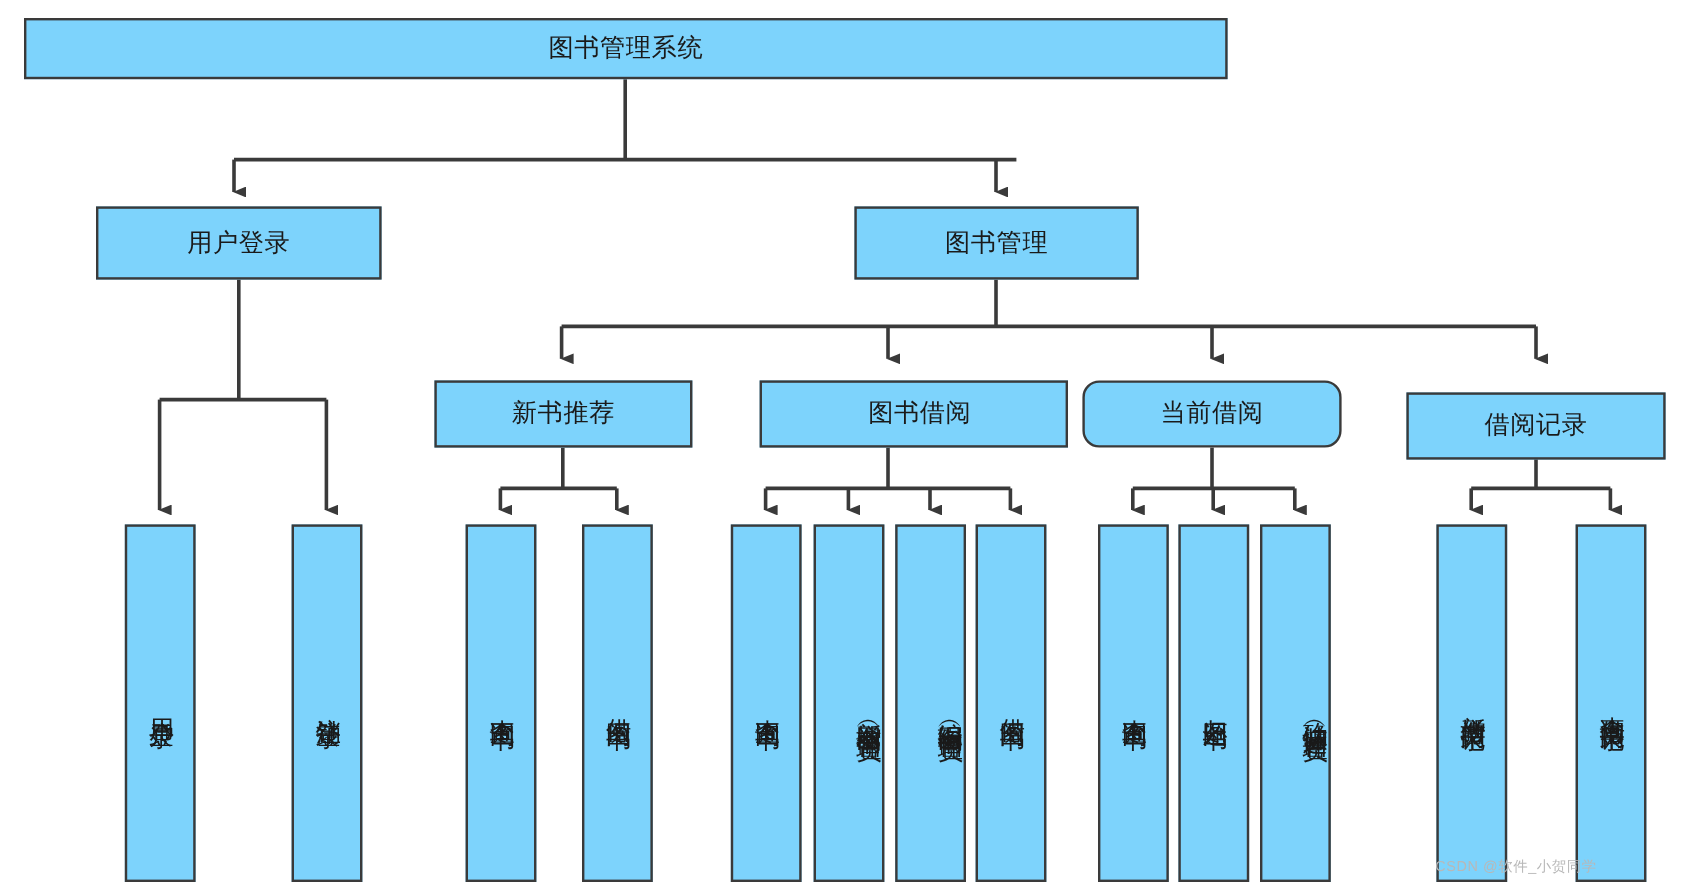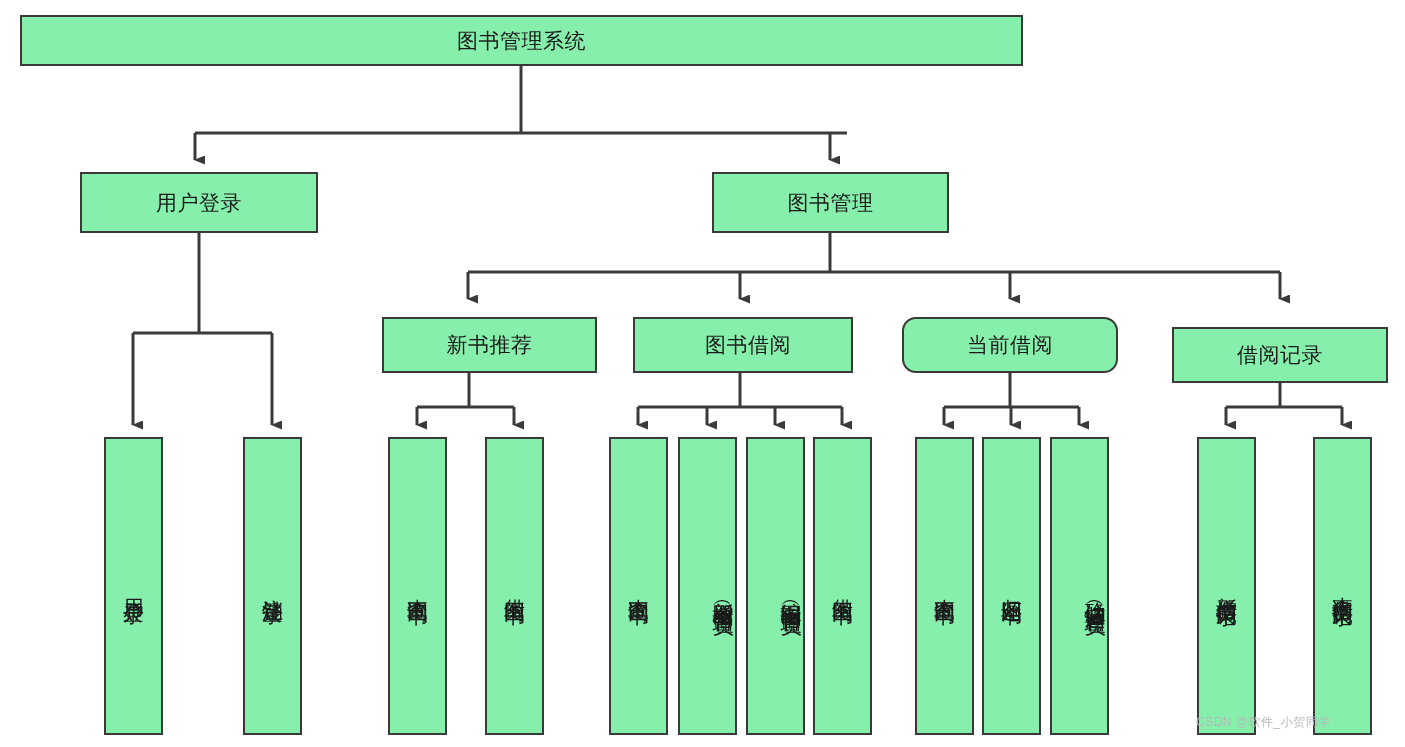--- a/index.html
+++ b/index.html
@@ -25,21 +25,21 @@
     left: 0;
     top: 0;
     width: 1405px;
     height: 747px;
     pointer-events: none;
   }
   .node {
     position: absolute;
     box-sizing: border-box;
     border: 2px solid #3a3a3a;
-    background: #86efac;
+    background: #7dd3fc;
     display: flex;
     align-items: center;
     justify-content: center;
     color: #1a1a1a;
     text-align: center;
   }
   .node-h {
     font-size: 21px;
     line-height: 1.1;
     letter-spacing: 0.5px;
@@ -132,24 +132,24 @@
     <span class="node-label">图书管理系统</span>
   </div>
 
   <div class="node node-h" style="left:80px; top:172px; width:238px; height:61px;">
     <span class="node-label">用户登录</span>
   </div>
   <div class="node node-h" style="left:712px; top:172px; width:237px; height:61px;">
     <span class="node-label">图书管理</span>
   </div>
 
-  <div class="node node-h" style="left:382px; top:317px; width:215px; height:56px;">
+  <div class="node node-h" style="left:362px; top:317px; width:215px; height:56px;">
     <span class="node-label">新书推荐</span>
   </div>
-  <div class="node node-h" style="left:633px; top:317px; width:220px; height:56px;padding-left:10px;">
+  <div class="node node-h" style="left:633px; top:317px; width:257px; height:56px;padding-left:10px;">
     <span class="node-label">图书借阅</span>
   </div>
   <div class="node node-h" style="left:902px; top:317px; width:216px; height:56px;border-radius:14px;">
     <span class="node-label">当前借阅</span>
   </div>
   <div class="node node-h" style="left:1172px; top:299px; width:216px; height:56px;margin-top:28px;">
     <span class="node-label">借阅记录</span>
   </div>
 
   <div class="node node-v center-v" style="left:104px; top:437px; width:59px; height:298px;">

